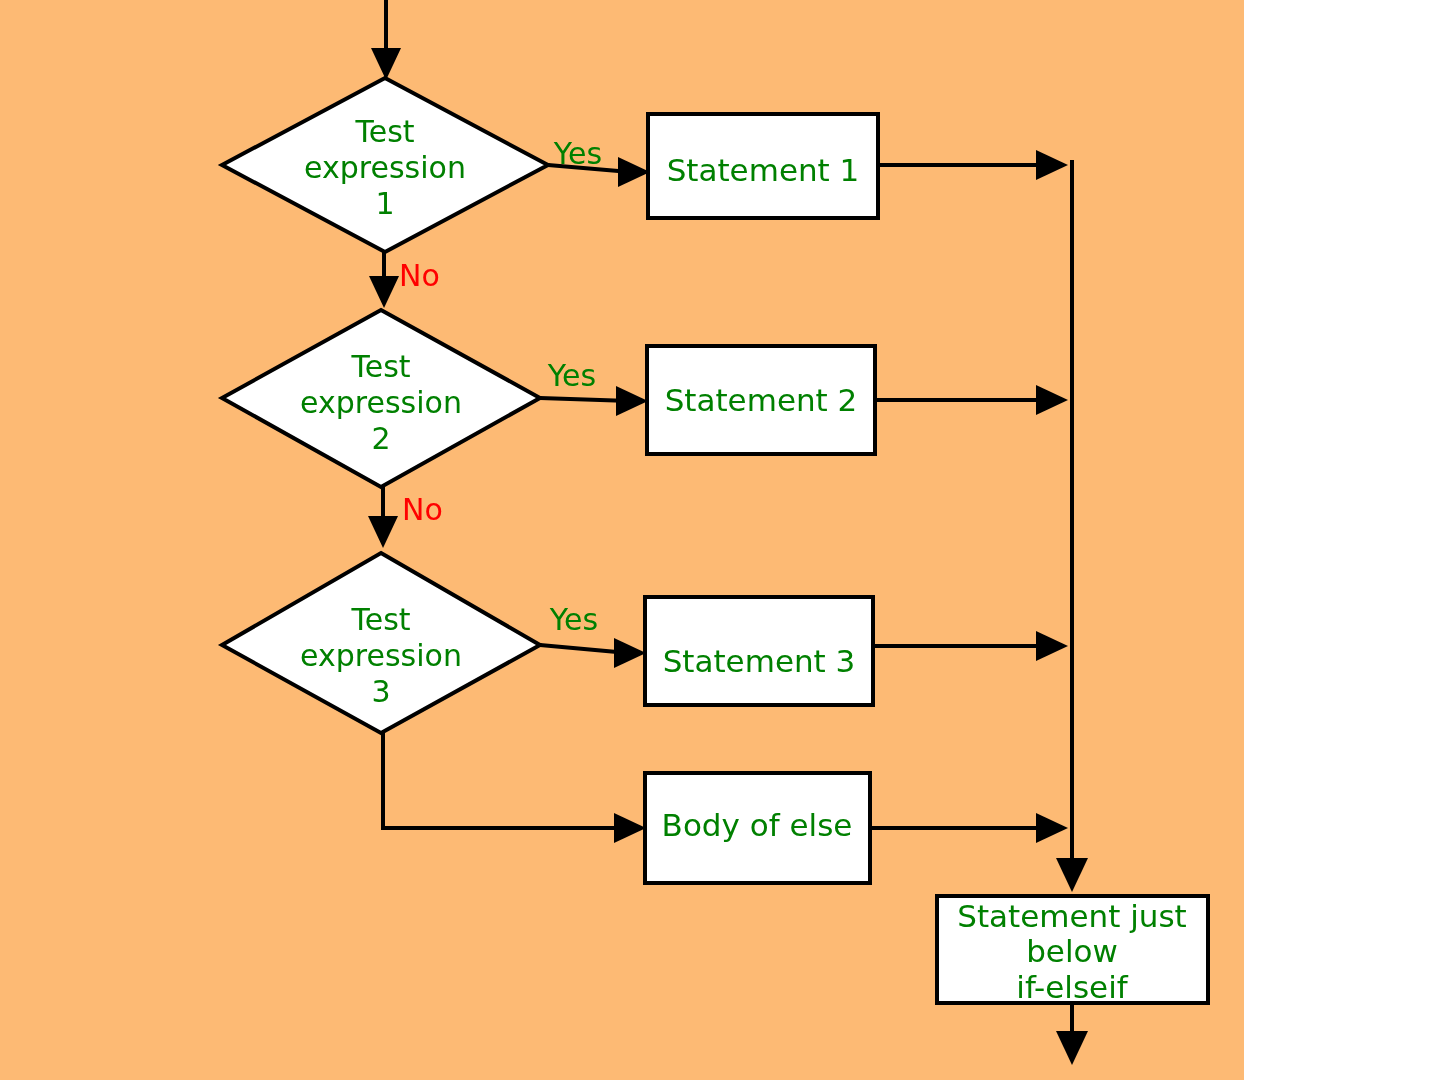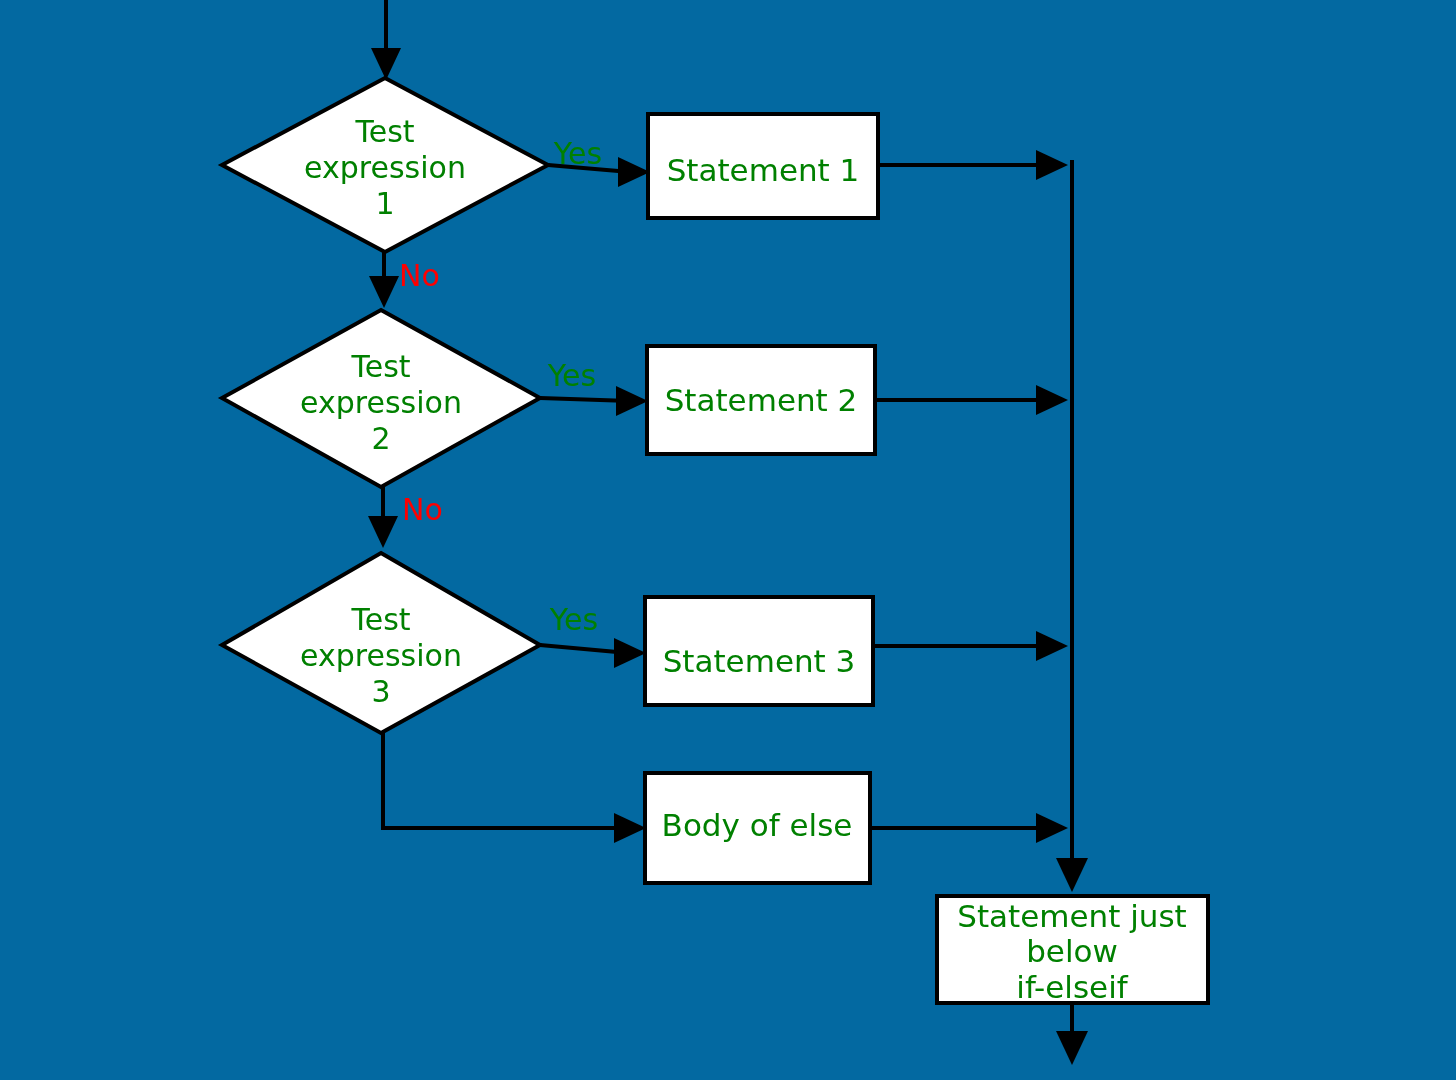--- a/index.html
+++ b/index.html
@@ -8,23 +8,23 @@
     background: #ffffff;
   }
   body {
     width: 1456px;
     height: 1080px;
     overflow: hidden;
     font-family: "DejaVu Sans", sans-serif;
   }
   #flowchart-root {
     position: relative;
-    width: 1456px;
+    width: 1244px;
     height: 1080px;
-    background: #0369a1;
+    background: #fdba74;
   }
   svg.flow-svg {
     position: absolute;
     top: 0;
     left: 0;
     width: 1456px;
     height: 1080px;
   }
   .node-shape {
     fill: #ffffff;

